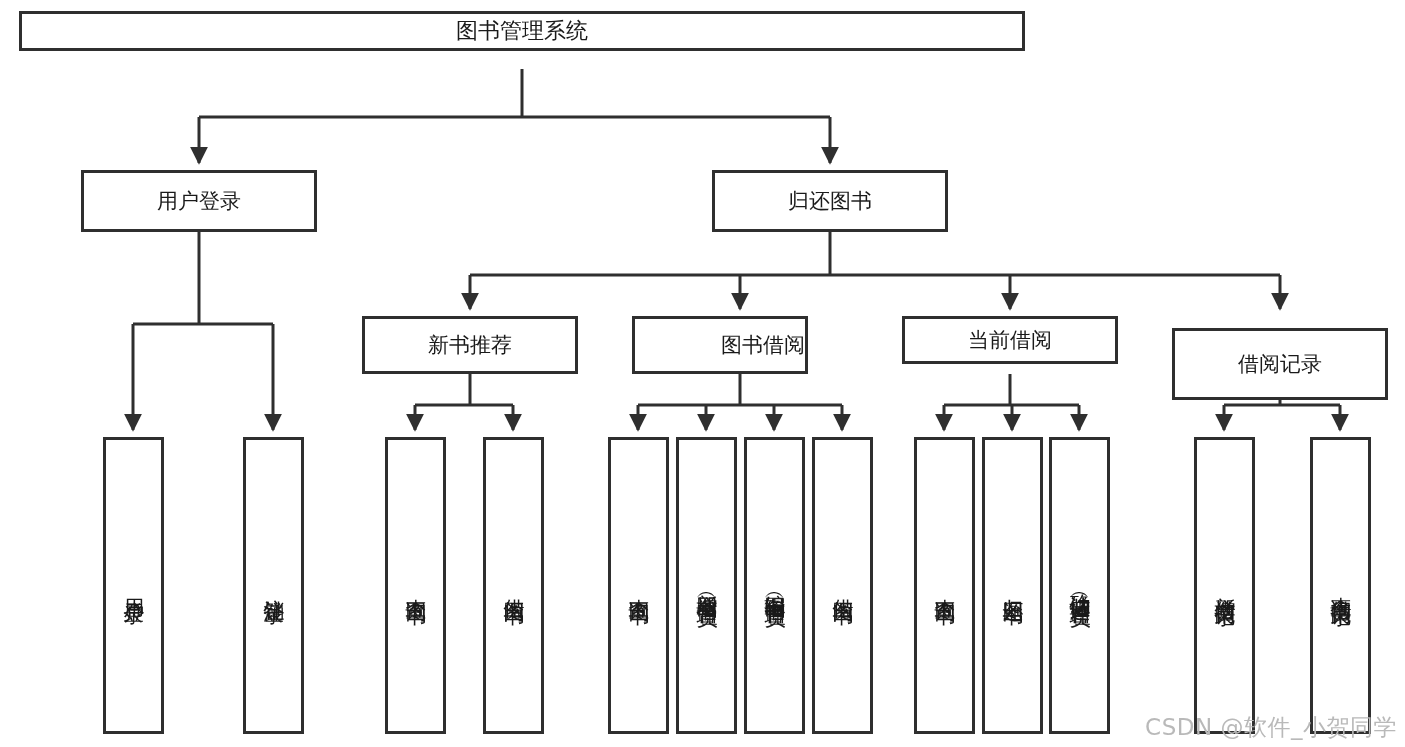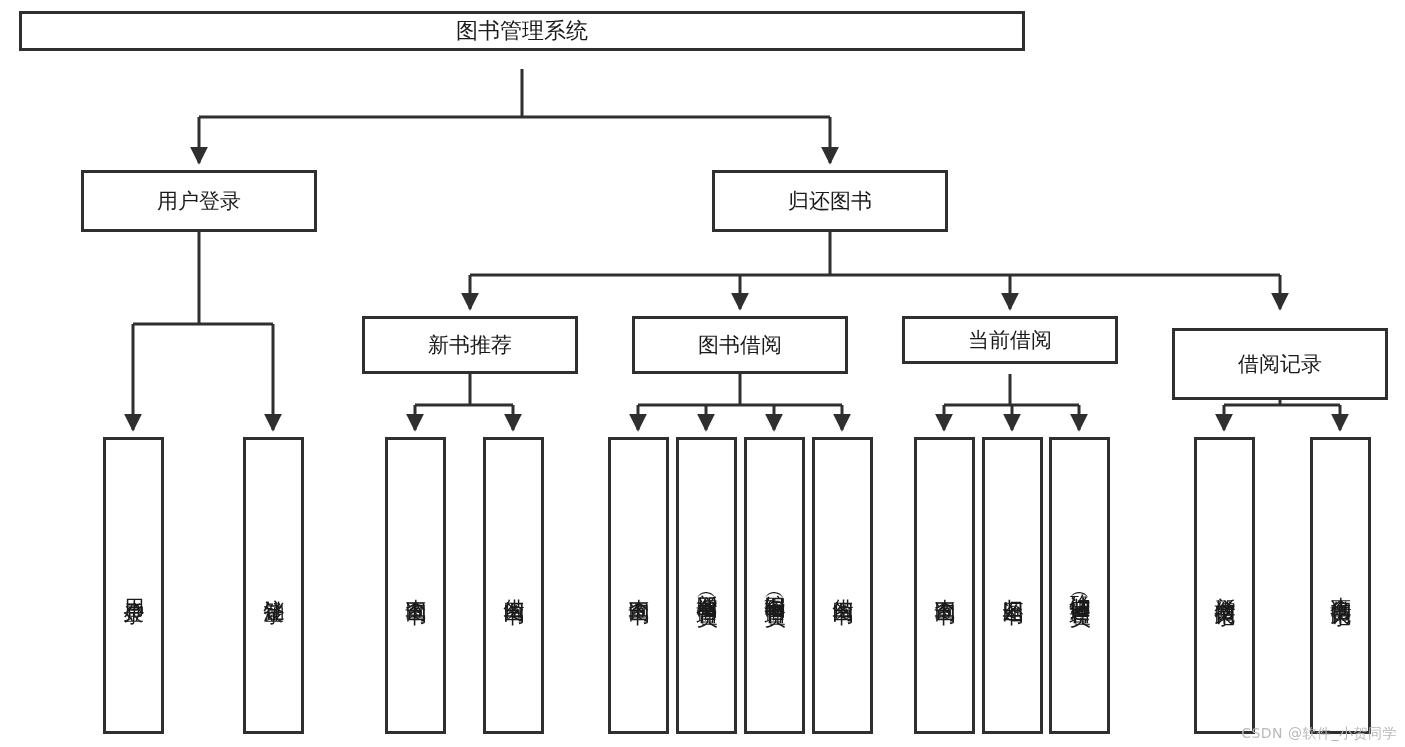--- a/index.html
+++ b/index.html
@@ -48,21 +48,21 @@
     text-orientation: upright;
     font-size: 21px;
     letter-spacing: 2px;
     white-space: nowrap;
   }
   .node.root .label { font-size: 22px; }
   .watermark {
     position: absolute;
     right: 8px;
     bottom: 4px;
-    font-size: 14px;
+    font-size: 23px;
     color: #b9b9b9;
     letter-spacing: 0.5px;
     white-space: nowrap;
     pointer-events: none;
   }
 </style>
 </head>
 <body>
 
 <div id="canvas">
@@ -124,21 +124,21 @@
   <div class="node horiz" style="left:81px; top:170px; width:236px; height:62px;">
     <span class="label">用户登录</span>
   </div>
   <div class="node horiz" style="left:712px; top:170px; width:236px; height:62px;">
     <span class="label">归还图书</span>
   </div>
 
   <div class="node horiz" style="left:362px; top:316px; width:216px; height:58px;">
     <span class="label">新书推荐</span>
   </div>
-  <div class="node horiz" style="left:632px; top:316px; width:216px; height:58px;">
+  <div class="node horiz" style="left:632px; top:316px; width:176px; height:58px;justify-content:flex-end;">
     <span class="label">图书借阅</span>
   </div>
   <div class="node horiz" style="left:902px; top:316px; width:216px; height:48px;">
     <span class="label">当前借阅</span>
   </div>
   <div class="node horiz" style="left:1172px; top:328px; width:216px; height:72px;">
     <span class="label">借阅记录</span>
   </div>
 
   <div class="node vert" style="left:103px; top:437px; width:61px; height:297px;">

